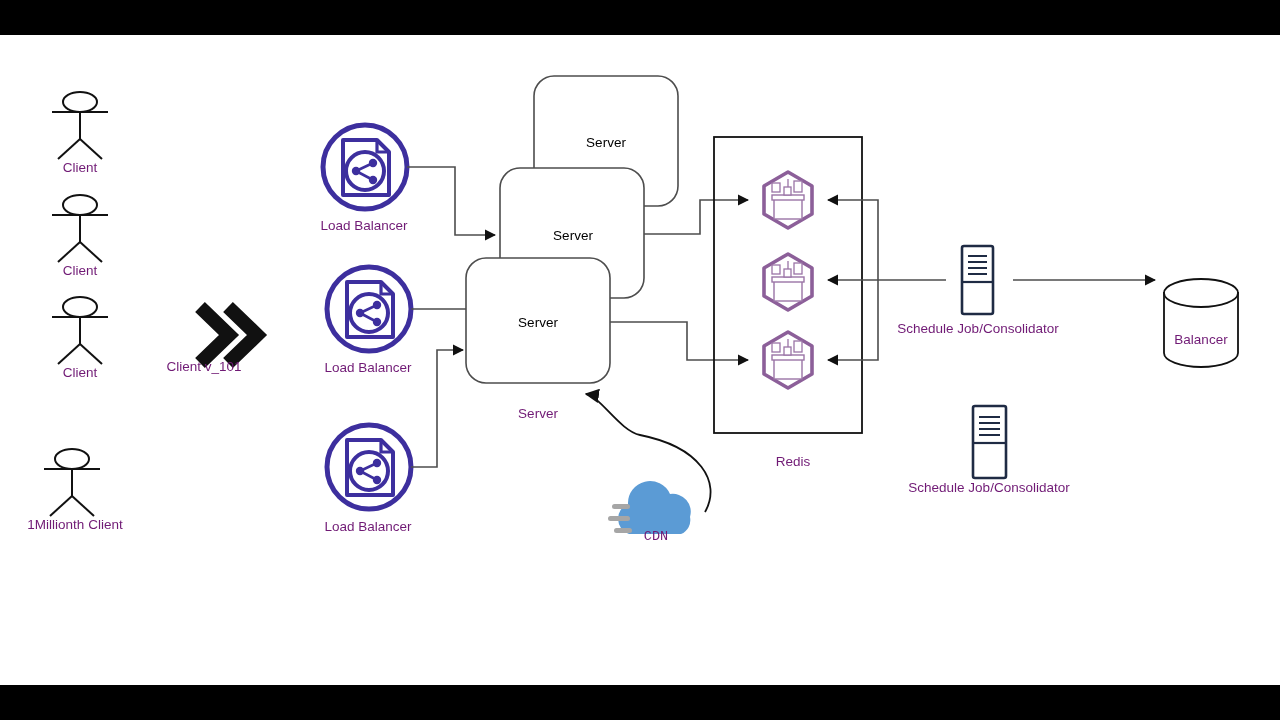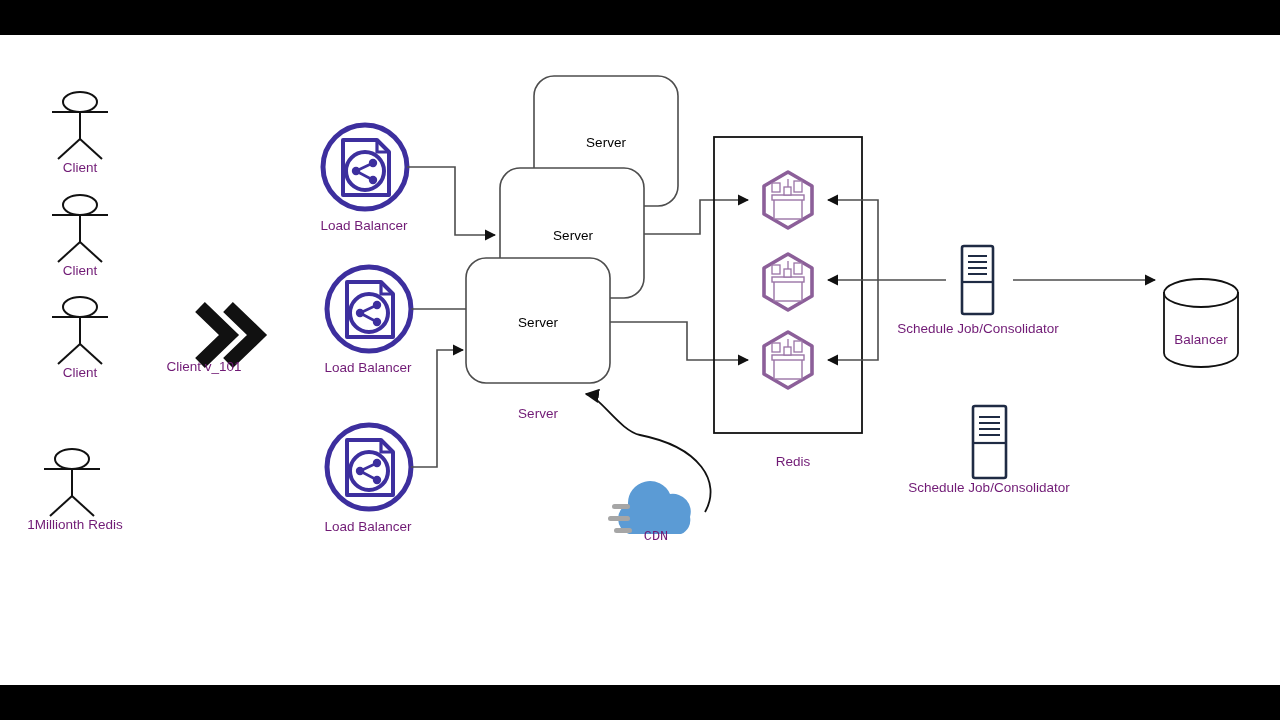--- a/index.html
+++ b/index.html
@@ -242,21 +242,21 @@
         <rect x="614" y="493" width="18" height="5" rx="2.5" fill="#a6a6a6"></rect>
       </g>
 
       <path d="M 705 477 C 722 447 700 412 640 400 C 620 396 600 361 586 359" fill="none" stroke="#111111" stroke-width="1.8" marker-end="url(#arrowL)"></path>
 
     </svg>
 
     <div class="label node-label" style="left:80px; top:126px;">Client</div>
     <div class="label node-label" style="left:80px; top:229px;">Client</div>
     <div class="label node-label" style="left:80px; top:331px;">Client</div>
-    <div class="label node-label" style="left:75px; top:483px;">1Millionth Redis</div>
+    <div class="label node-label" style="left:75px; top:483px;">1Millionth Client</div>
 
     <div class="label node-label" style="left:204px; top:325px;">Client v_101</div>
 
     <div class="label node-label" style="left:364px; top:184px;">Load Balancer</div>
     <div class="label node-label" style="left:368px; top:326px;">Load Balancer</div>
     <div class="label node-label" style="left:368px; top:485px;">Load Balancer</div>
 
     <div class="box-label" style="left:606px; top:107px;">Server</div>
     <div class="box-label" style="left:573px; top:200px;">Server</div>
     <div class="box-label" style="left:538px; top:287px;">Server</div>

